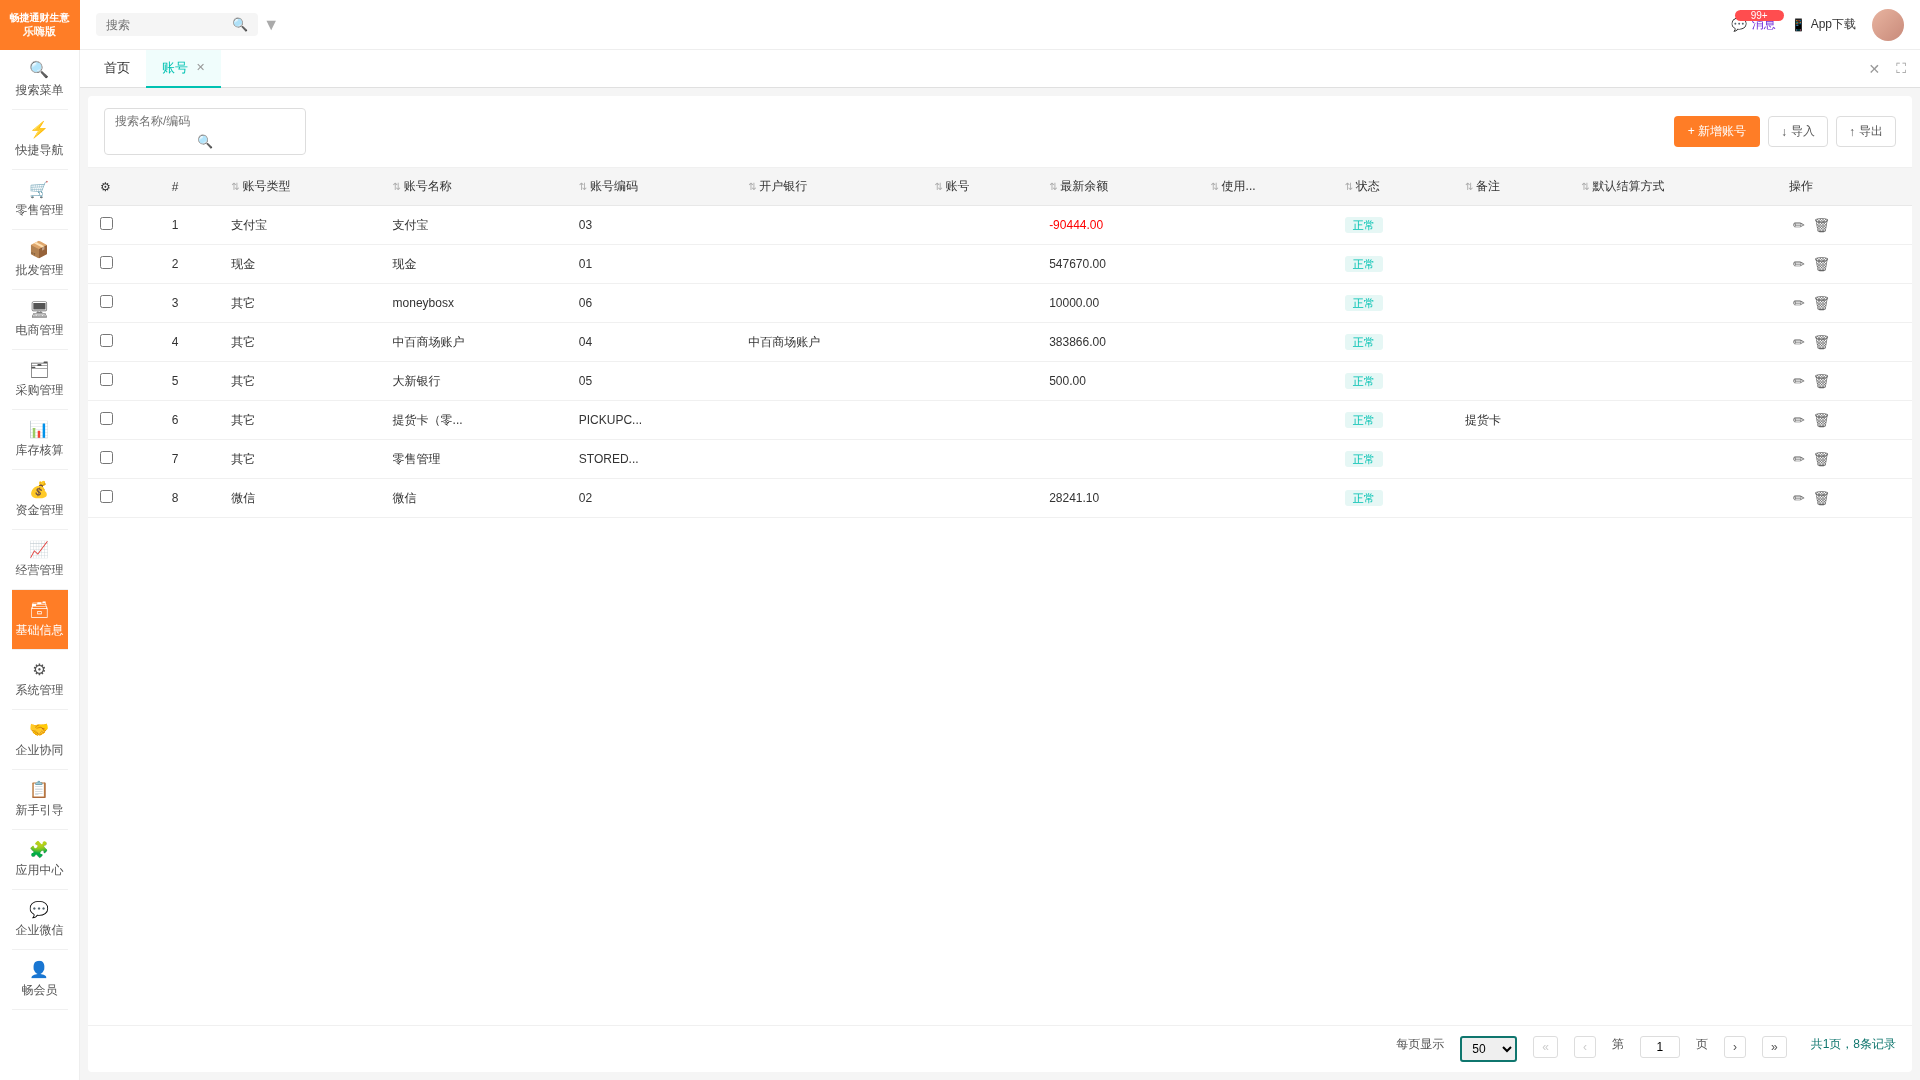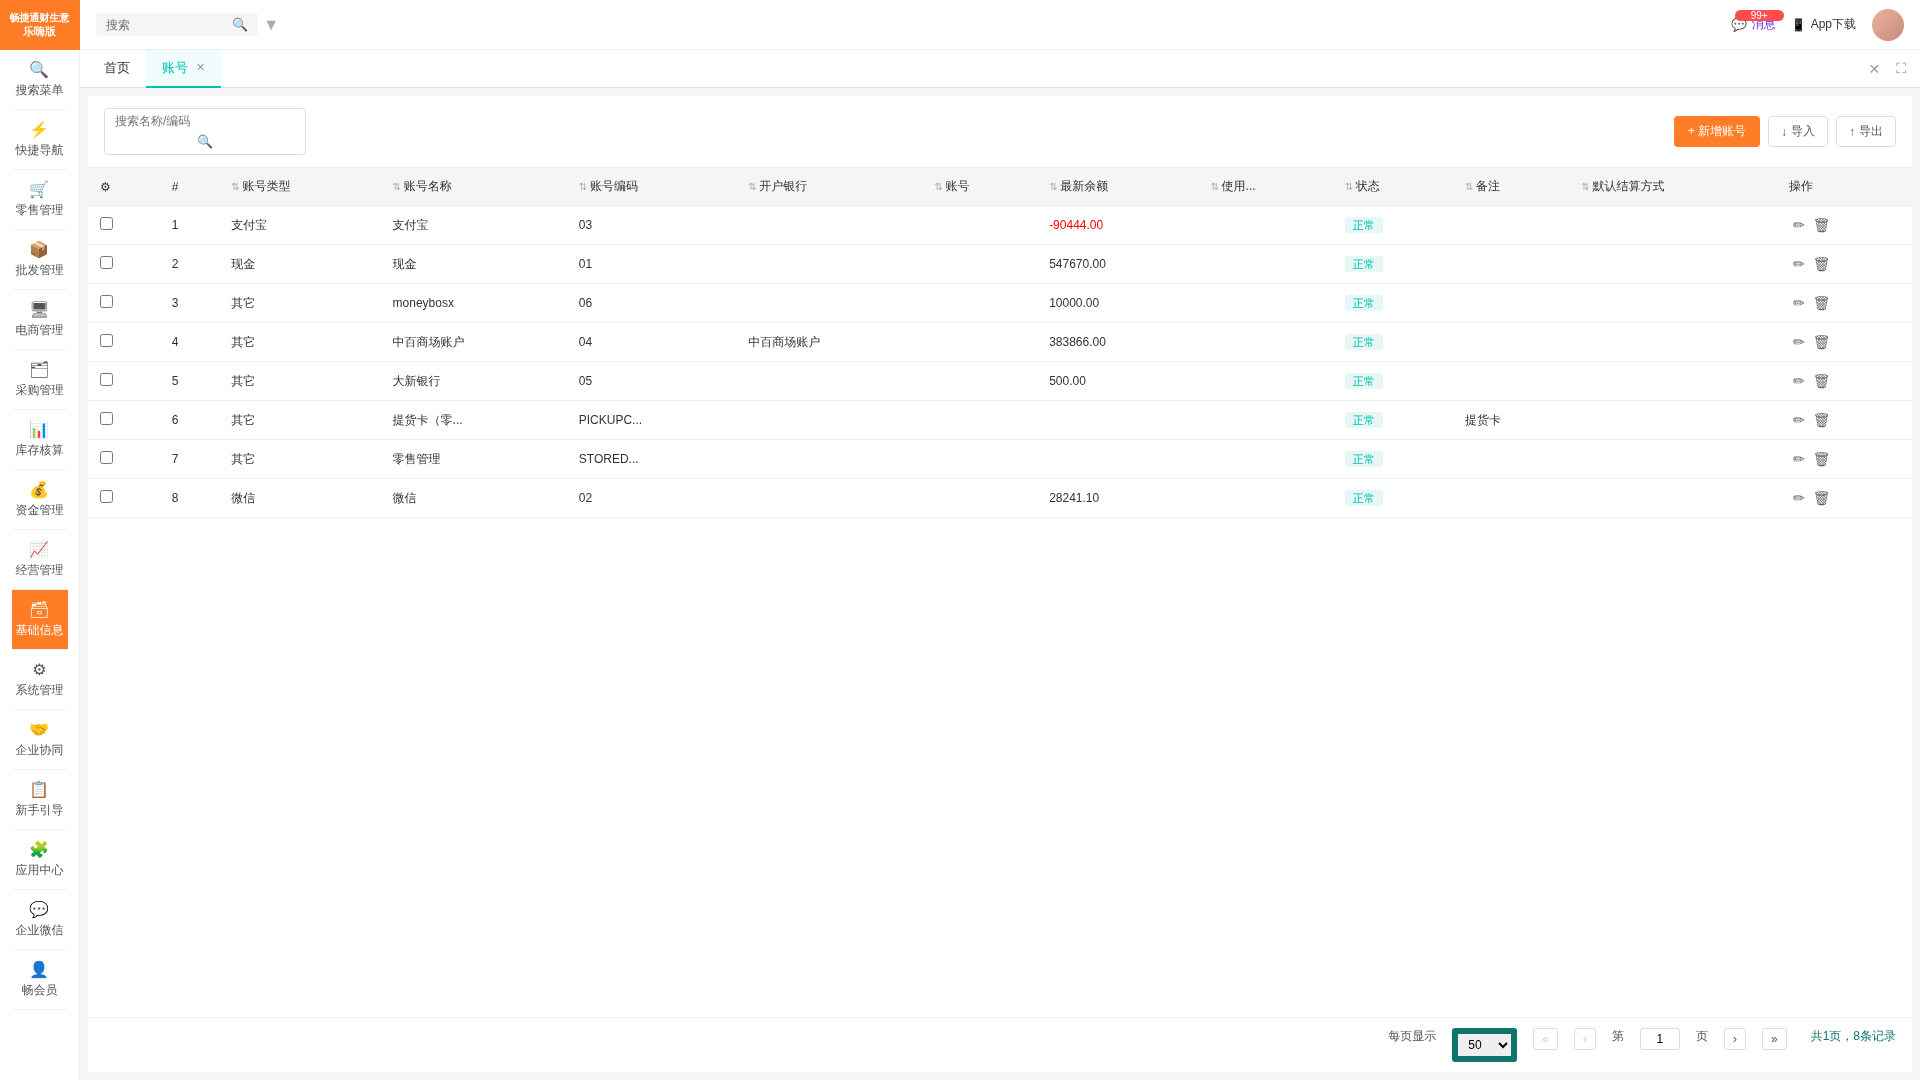--- a/index.html
+++ b/index.html
@@ -272,21 +272,21 @@
       padding: 10px 16px;
       display: flex;
       align-items: flex-start;
       justify-content: flex-end;
       gap: 16px;
       border-top: 1px solid #f0f0f0;
       font-size: 12px;
       color: #555;
     }
     .page-size-select {
-      border: 6px solid #0f766e;
+      border: 2px solid #0f766e;
       border-radius: 3px;
       padding: 3px 6px;
       font-size: 12px;
       outline: none;
     }
     .page-btn {
       background: #fff;
       border: 1px solid #ddd;
       border-radius: 3px;
       padding: 3px 8px;

